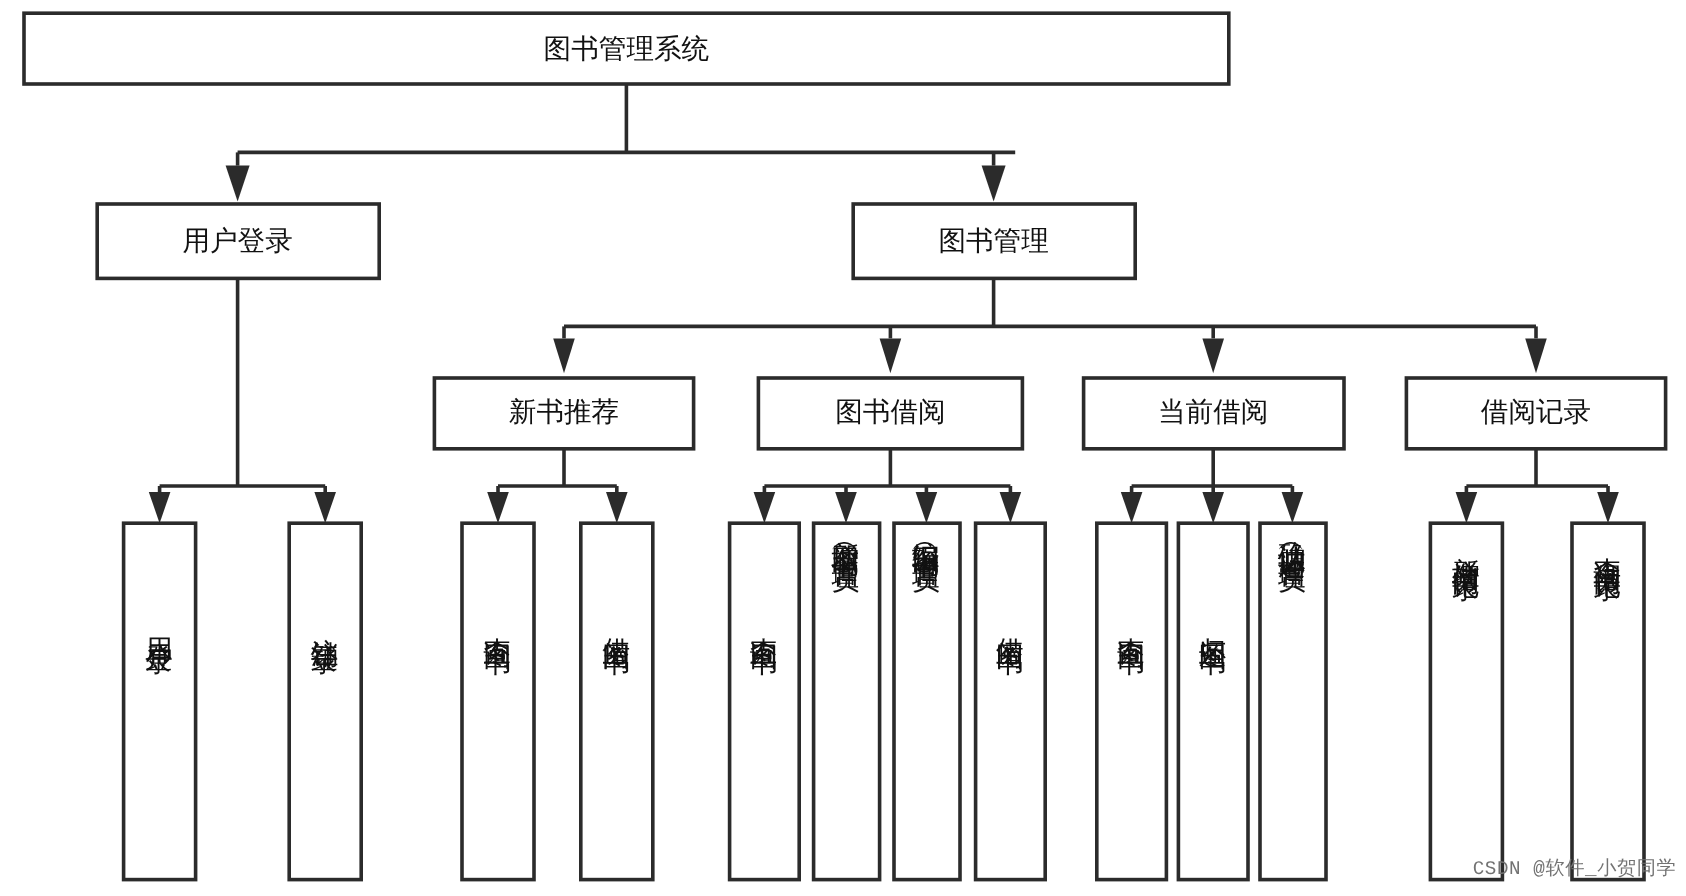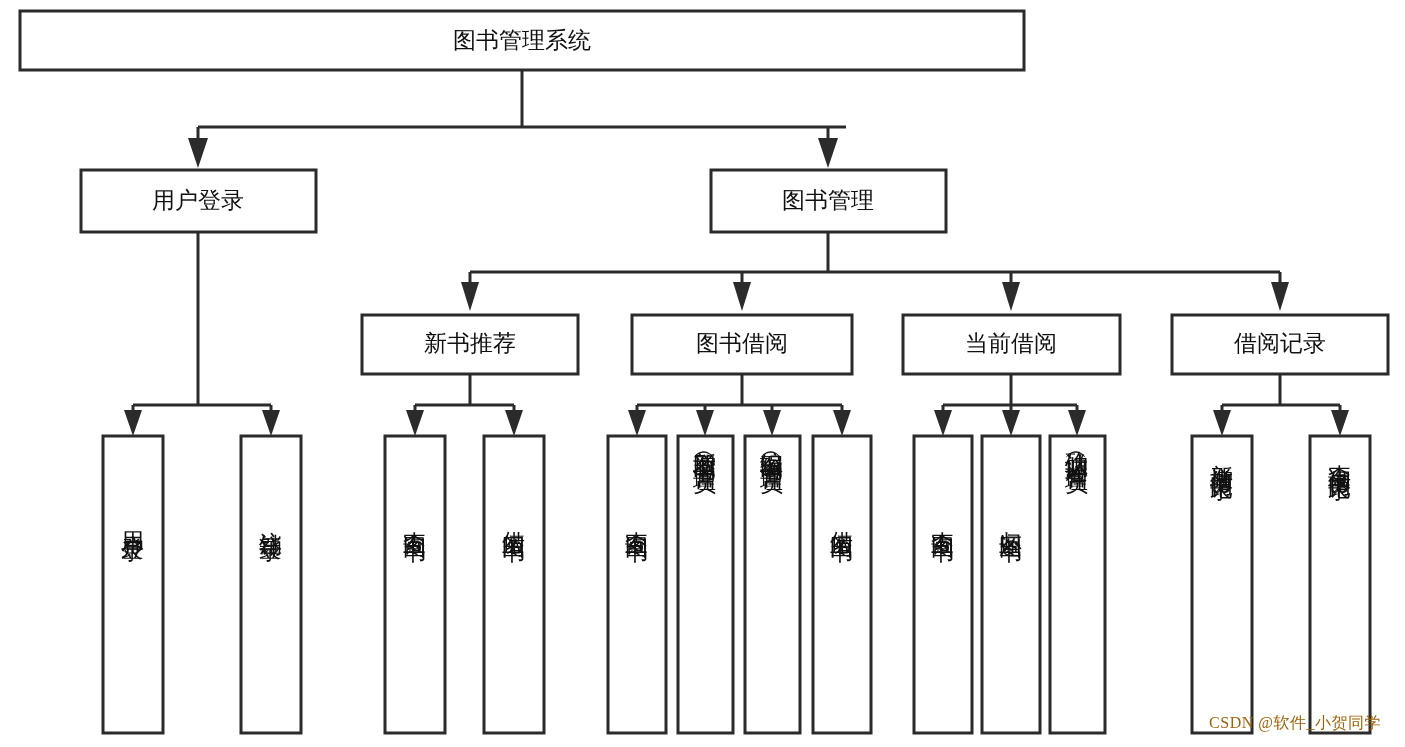--- a/index.html
+++ b/index.html
@@ -7,22 +7,22 @@
   #diagram-root{position:relative;width:1405px;height:738px;overflow:hidden;background:#fff;}
   svg#tree{position:absolute;left:0;top:0;width:1405px;height:747px;}
   .node-box{fill:#ffffff;stroke:#2b2b2b;stroke-width:3;}
   .conn{stroke:#2b2b2b;stroke-width:3;fill:none;stroke-linecap:butt;stroke-linejoin:miter;}
   .arrow-head{fill:#2b2b2b;stroke:none;}
   .node-label{font-family:"Liberation Sans","DejaVu Sans",sans-serif;font-size:23px;fill:#111111;
               dominant-baseline:middle;text-anchor:middle;}
   .node-label-v{font-family:"Liberation Sans","DejaVu Sans",sans-serif;font-size:23px;fill:#111111;
               text-anchor:middle;writing-mode:vertical-rl;glyph-orientation-vertical:0;
               letter-spacing:3px;}
-  .watermark{position:absolute;right:24px;bottom:4px;font-size:16px;color:#a16207;
-             font-family:Liberation Serif, serif;white-space:nowrap;
+  .watermark{position:absolute;right:8px;bottom:4px;font-size:16px;color:#737373;
+             font-family:Liberation Mono, monospace;white-space:nowrap;
              letter-spacing:0.5px;}
 </style>
 </head>
 <body>
 
 <div id="diagram-root">
 
   <svg id="tree" viewBox="0 0 1405 747">
 
     <g>

